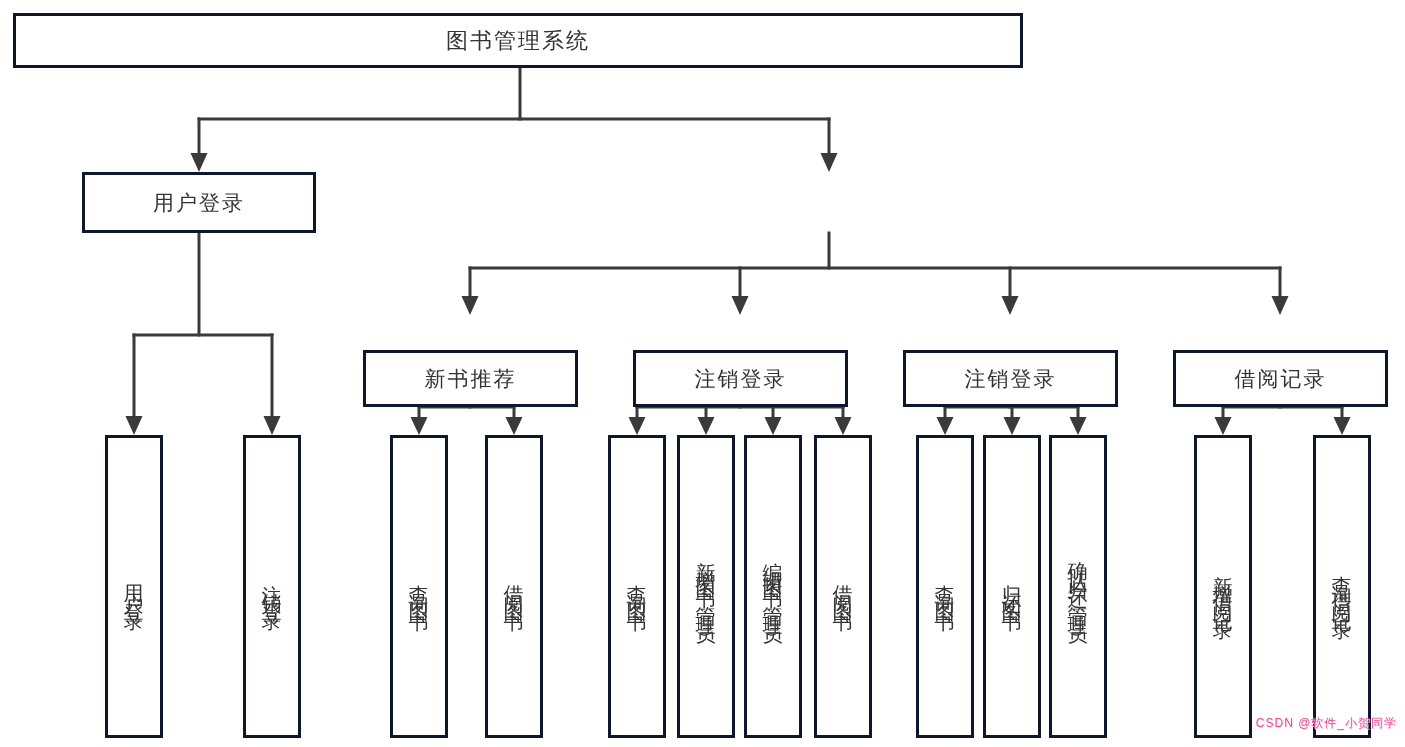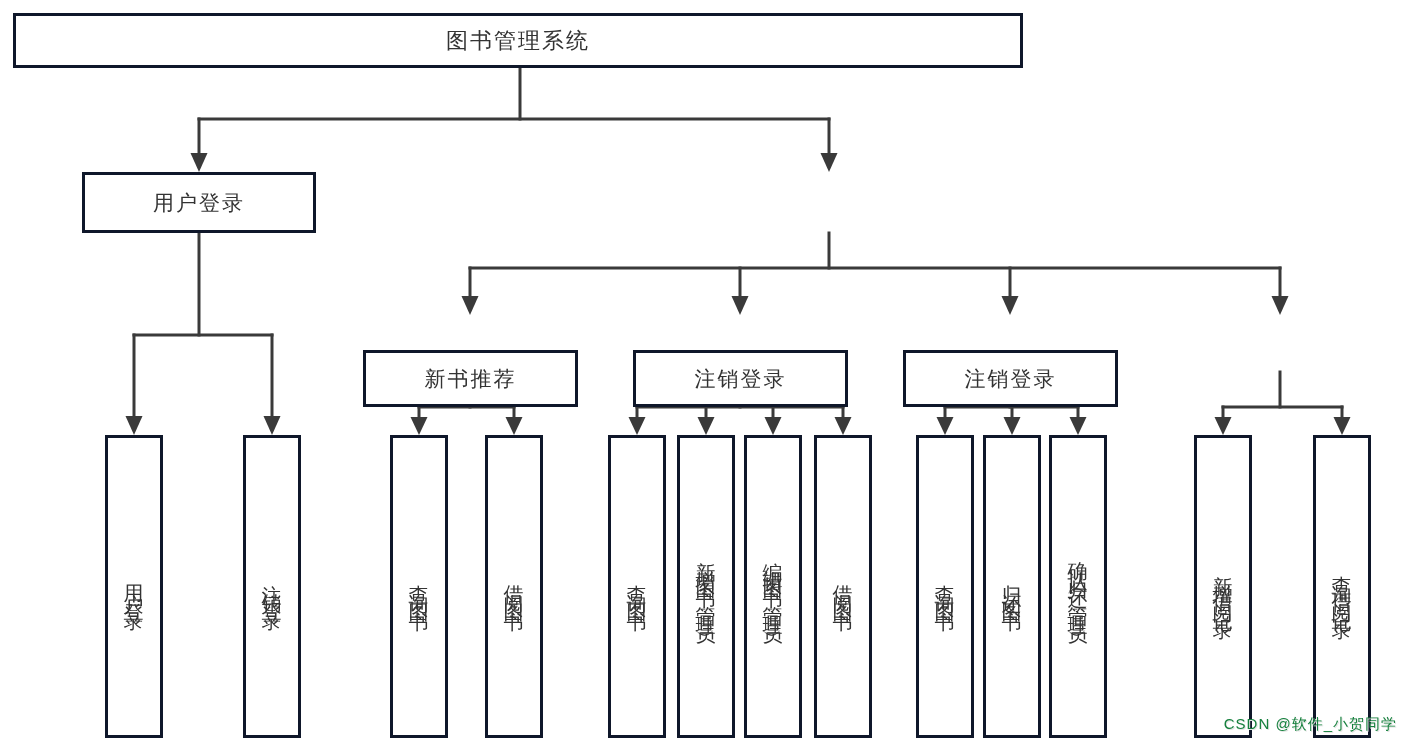--- a/index.html
+++ b/index.html
@@ -45,22 +45,22 @@
     letter-spacing: 9px;
     color: #333333;
     line-height: 1;
   }
   .lvl2 { top: 172px; height: 61px; }
   .lvl3 { top: 315px; width: 215px; height: 57px; margin-top: 35px; }
   #watermark {
     position: absolute;
     top: 715px;
     right: 8px;
-    font-size: 15px;
-    color: #15803d;
+    font-size: 12px;
+    color: #ec4899;
     text-shadow: 1px 1px 0 #e3e3e3;
     letter-spacing: 1px;
     white-space: nowrap;
     z-index: 3;
   }
 </style>
 </head>
 <body>
 
 <div id="stage">
@@ -139,20 +139,23 @@
 
   <div class="node lvl3" style="left:363px;">
     <span class="hlabel">新书推荐</span>
   </div>
   <div class="node lvl3" style="left:633px;">
     <span class="hlabel">注销登录</span>
   </div>
   <div class="node lvl3" style="left:903px;">
     <span class="hlabel">注销登录</span>
   </div>
+  <div class="node lvl3" style="left:1173px;">
+    <span class="hlabel">借阅记录</span>
+  </div>
 
   <div class="node vbox" style="left:105px;">
     <span class="vtext">用户登录</span>
   </div>
   <div class="node vbox" style="left:243px;">
     <span class="vtext">注销登录</span>
   </div>
 
   <div class="node vbox" style="left:390px;">
     <span class="vtext">查询图书</span>

